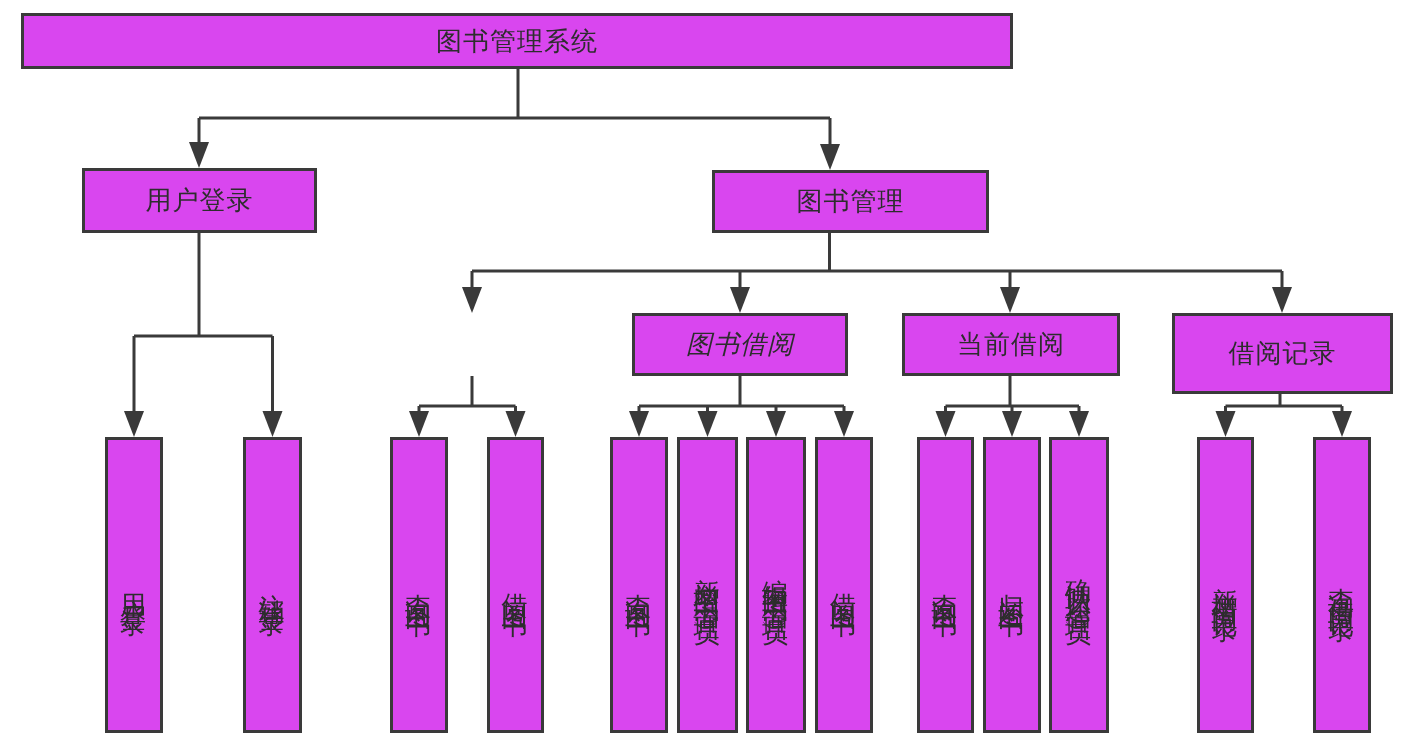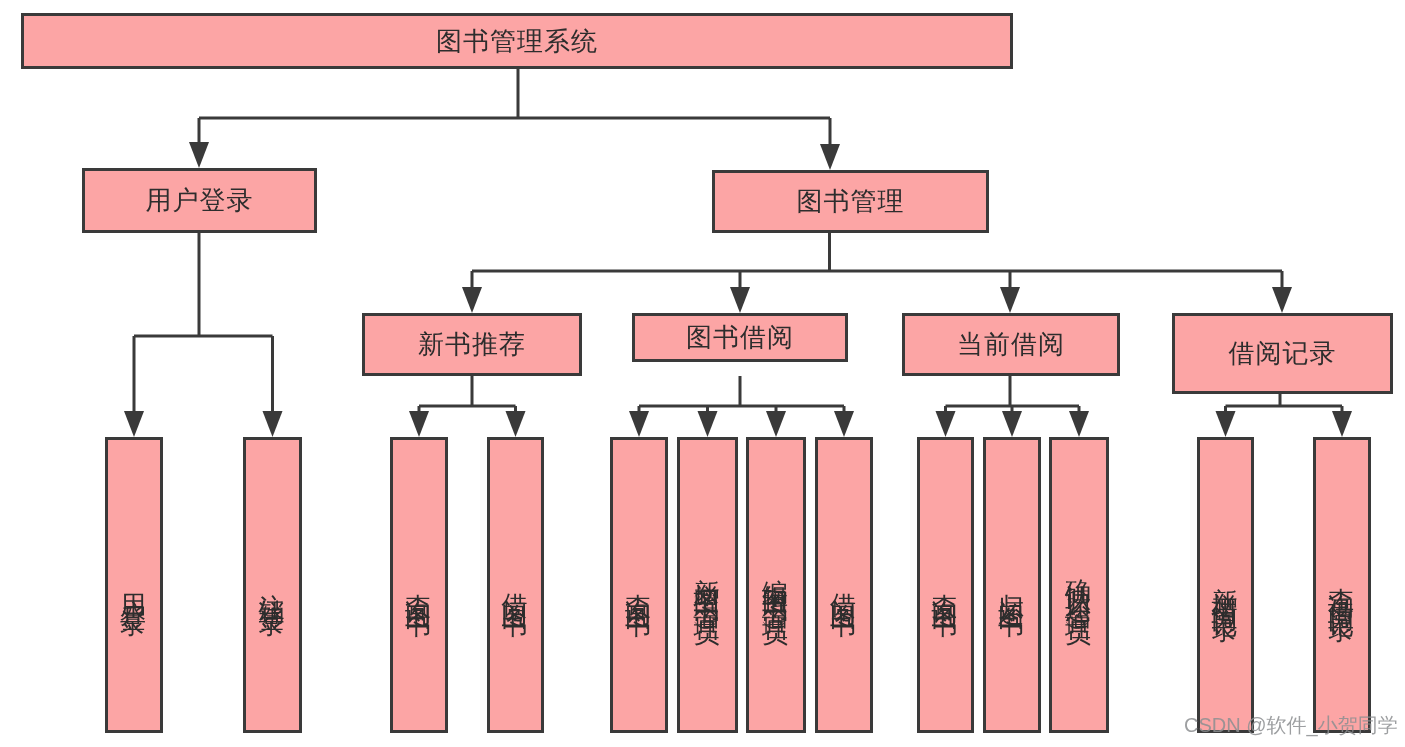--- a/index.html
+++ b/index.html
@@ -13,21 +13,21 @@
     color: #2d2d2d;
   }
   .wires {
     position: absolute;
     left: 0; top: 0;
     width: 1405px; height: 747px;
   }
   .box {
     position: absolute;
     box-sizing: border-box;
-    background: #fca5a5;
+    background: #d946ef;
     border: 3px solid #3a3a3a;
     display: flex;
     align-items: center;
     justify-content: center;
     text-align: center;
   }
   .hlabel {
     font-size: 26px;
     letter-spacing: 1px;
     white-space: nowrap;
@@ -99,24 +99,21 @@
     <span class="hlabel">图书管理系统</span>
   </div>
 
   <div class="box" style="left:82px; top:168px; width:235px; height:65px;">
     <span class="hlabel">用户登录</span>
   </div>
   <div class="box" style="left:712px; top:170px; width:277px; height:63px;">
     <span class="hlabel">图书管理</span>
   </div>
 
-  <div class="box" style="left:362px; top:313px; width:220px; height:63px;">
-    <span class="hlabel">新书推荐</span>
-  </div>
-  <div class="box" style="left:632px; top:313px; width:216px; height:49px;">
+  <div class="box" style="left:632px; top:313px; width:216px; height:63px;font-style:italic;">
     <span class="hlabel">图书借阅</span>
   </div>
   <div class="box" style="left:902px; top:313px; width:218px; height:63px;">
     <span class="hlabel">当前借阅</span>
   </div>
   <div class="box" style="left:1172px; top:313px; width:221px; height:81px;">
     <span class="hlabel">借阅记录</span>
   </div>
 
   <div class="box" style="left:105px; top:437px; width:58px; height:296px;">
@@ -156,15 +153,14 @@
     <span class="vlabel">确认归还（管理员）</span>
   </div>
 
   <div class="box" style="left:1197px; top:437px; width:57px; height:296px;">
     <span class="vlabel">新增借阅记录</span>
   </div>
   <div class="box" style="left:1313px; top:437px; width:58px; height:296px;">
     <span class="vlabel">查询借阅记录</span>
   </div>
 
-  <div class="watermark">CSDN @软件_小贺同学</div>
 
 </div>
 
 </body></html>

